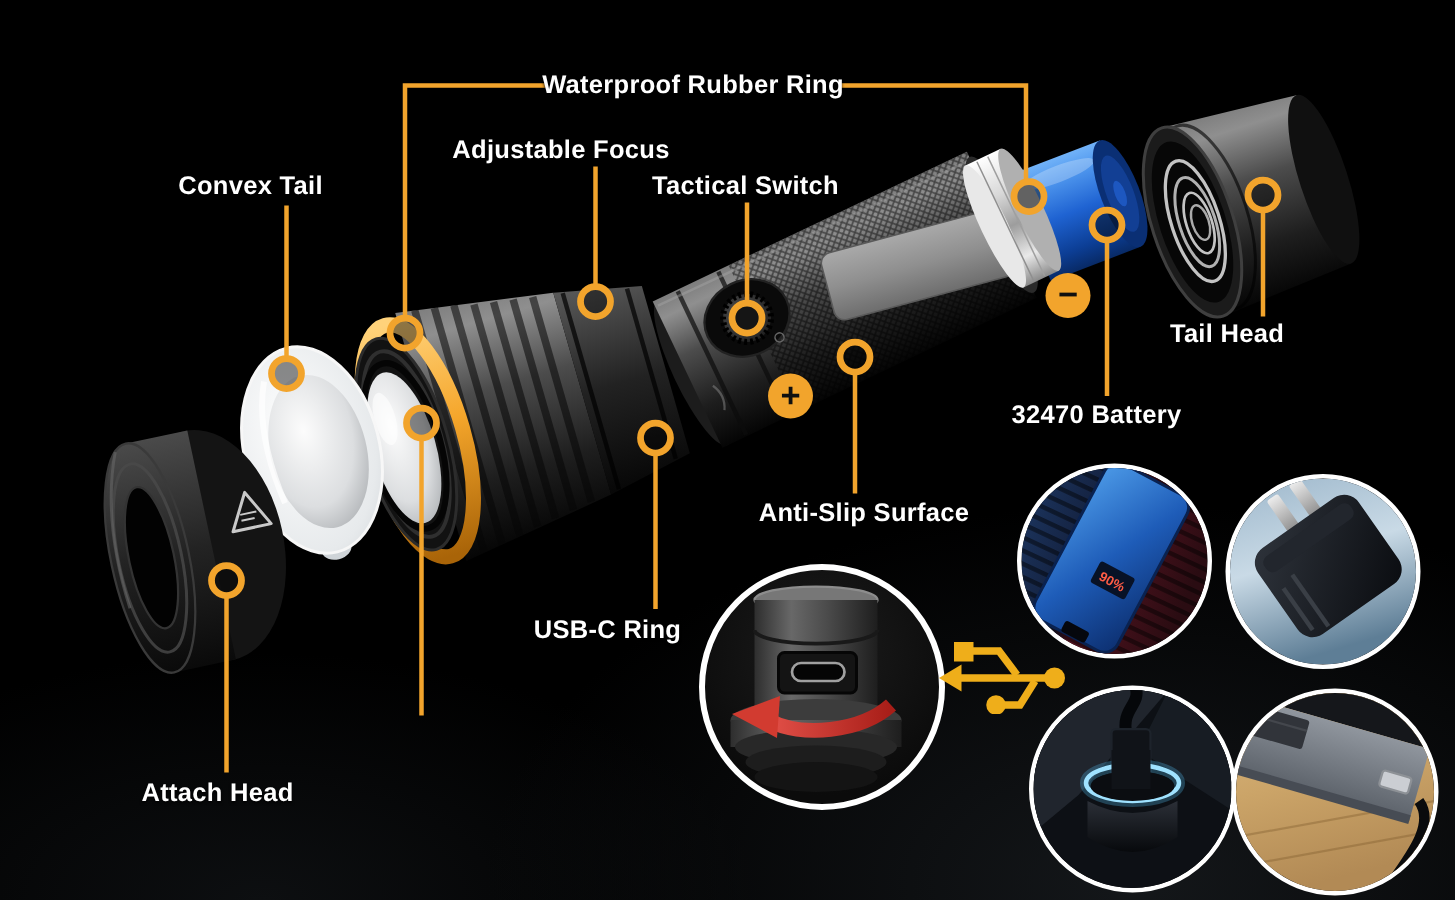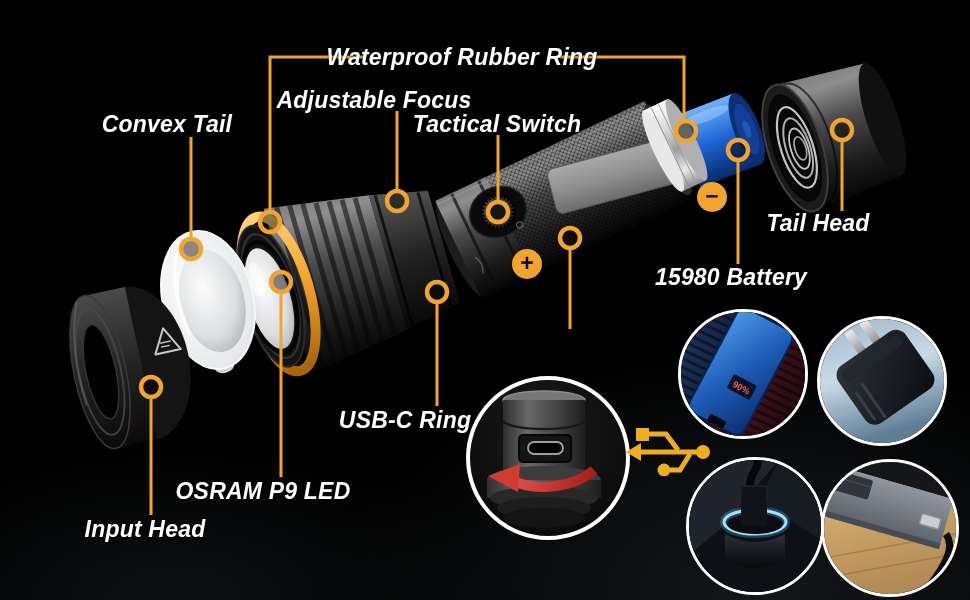--- a/index.html
+++ b/index.html
@@ -8,22 +8,22 @@
     background:
       radial-gradient(720px 420px at 78% 98%, #14171a 0%, rgba(0,0,0,0) 60%),
       radial-gradient(600px 300px at 18% 100%, #0d0f11 0%, rgba(0,0,0,0) 55%),
       #000;
     font-family:"Liberation Sans", sans-serif;
   }
   svg{display:block;}
   .layer{position:absolute;left:0;top:0;}
   .label{
     position:absolute;transform:translate(-50%,-50%);
-    color:#fff;font-weight:bold;font-size:23px;white-space:nowrap;
-    letter-spacing:.2px;text-shadow:0 1px 2px rgba(0,0,0,.9);font-style:italic;
+    color:#fff;font-weight:bold;font-size:17px;white-space:nowrap;
+    letter-spacing:.2px;text-shadow:0 1px 2px rgba(0,0,0,.9);
   }
   .badge{
     position:absolute;width:30px;height:30px;border-radius:50%;
     background:var(--accent,#F2A42C);color:#101010;
     font-size:23px;font-weight:bold;line-height:29px;text-align:center;
   }
   .photo{
     position:absolute;box-sizing:border-box;border:3px solid #fff;
     border-radius:50%;overflow:hidden;background:#0a0a0a;
   }
@@ -225,24 +225,24 @@
       <circle cx="281" cy="282" r="10"></circle>
       <circle cx="151" cy="387" r="10"></circle>
     </g>
   </svg>
 
   <div class="label" style="left:462px;top:57px">Waterproof Rubber Ring</div>
   <div class="label" style="left:497px;top:124px">Tactical Switch</div>
   <div class="label" style="left:374px;top:100px">Adjustable Focus</div>
   <div class="label" style="left:167px;top:124px">Convex Tail</div>
   <div class="label" style="left:818px;top:223px">Tail Head</div>
-  <div class="label" style="left:731px;top:277px">15980 Battery</div>
+  <div class="label" style="left:731px;top:277px">32470 Battery</div>
+  <div class="label" style="left:576px;top:342px">Anti-Slip Surface</div>
   <div class="label" style="left:405px;top:420px">USB-C Ring</div>
-  <div class="label" style="left:263px;top:491px">OSRAM P9 LED</div>
-  <div class="label" style="left:145px;top:529px">Input Head</div>
+  <div class="label" style="left:145px;top:529px">Attach Head</div>
 
   <div class="badge" style="left:512px;top:249px">+</div>
   <div class="badge" style="left:697px;top:182px">−</div>
 
   <div class="inset">
     <svg width="156" height="156" viewBox="0 0 156 156">
       <defs>
         <linearGradient id="cylGrad" x1="0" y1="0" x2="1" y2="0">
           <stop offset="0" stop-color="#2e2e2e"></stop>
             <stop offset=".3" stop-color="#686868"></stop>

